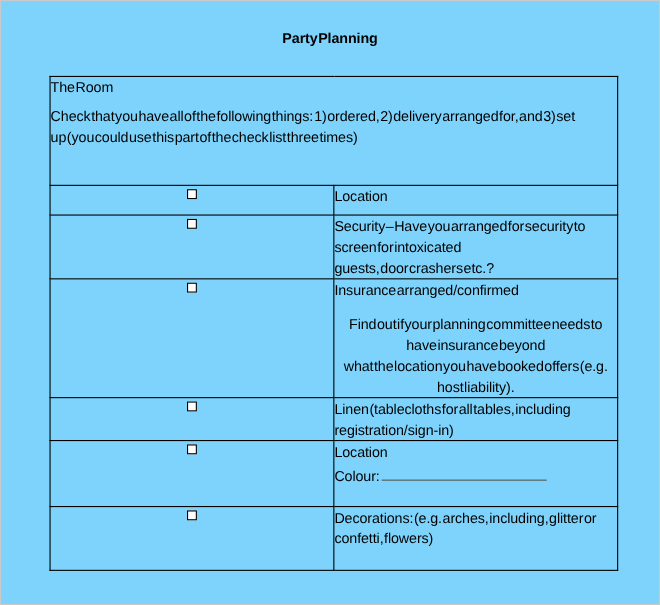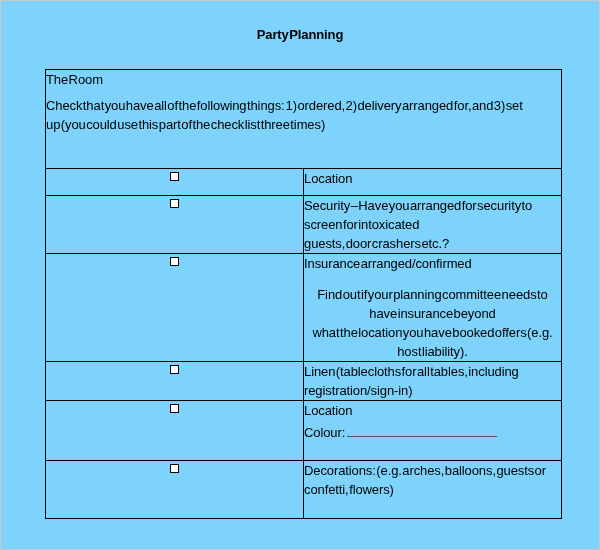--- a/index.html
+++ b/index.html
@@ -149,18 +149,18 @@
     <p class="fill-line"><span>Colour:</span><span class="blank-line"></span></p>
           </td>
   </tr>
 
 
   <tr class="row-6">
     <td class="check-col">
       <span class="checkbox"></span>
     </td>
     <td class="item-col">
-      <p class="item-text">Decorations: (e.g. arches, balloons, guests or confetti, flowers)</p>
+      <p class="item-text">Decorations: (e.g. arches, including, glitter or confetti, flowers)</p>
     </td>
   </tr>
 </tbody>
   </table>
 </div>
 
 </body></html>

